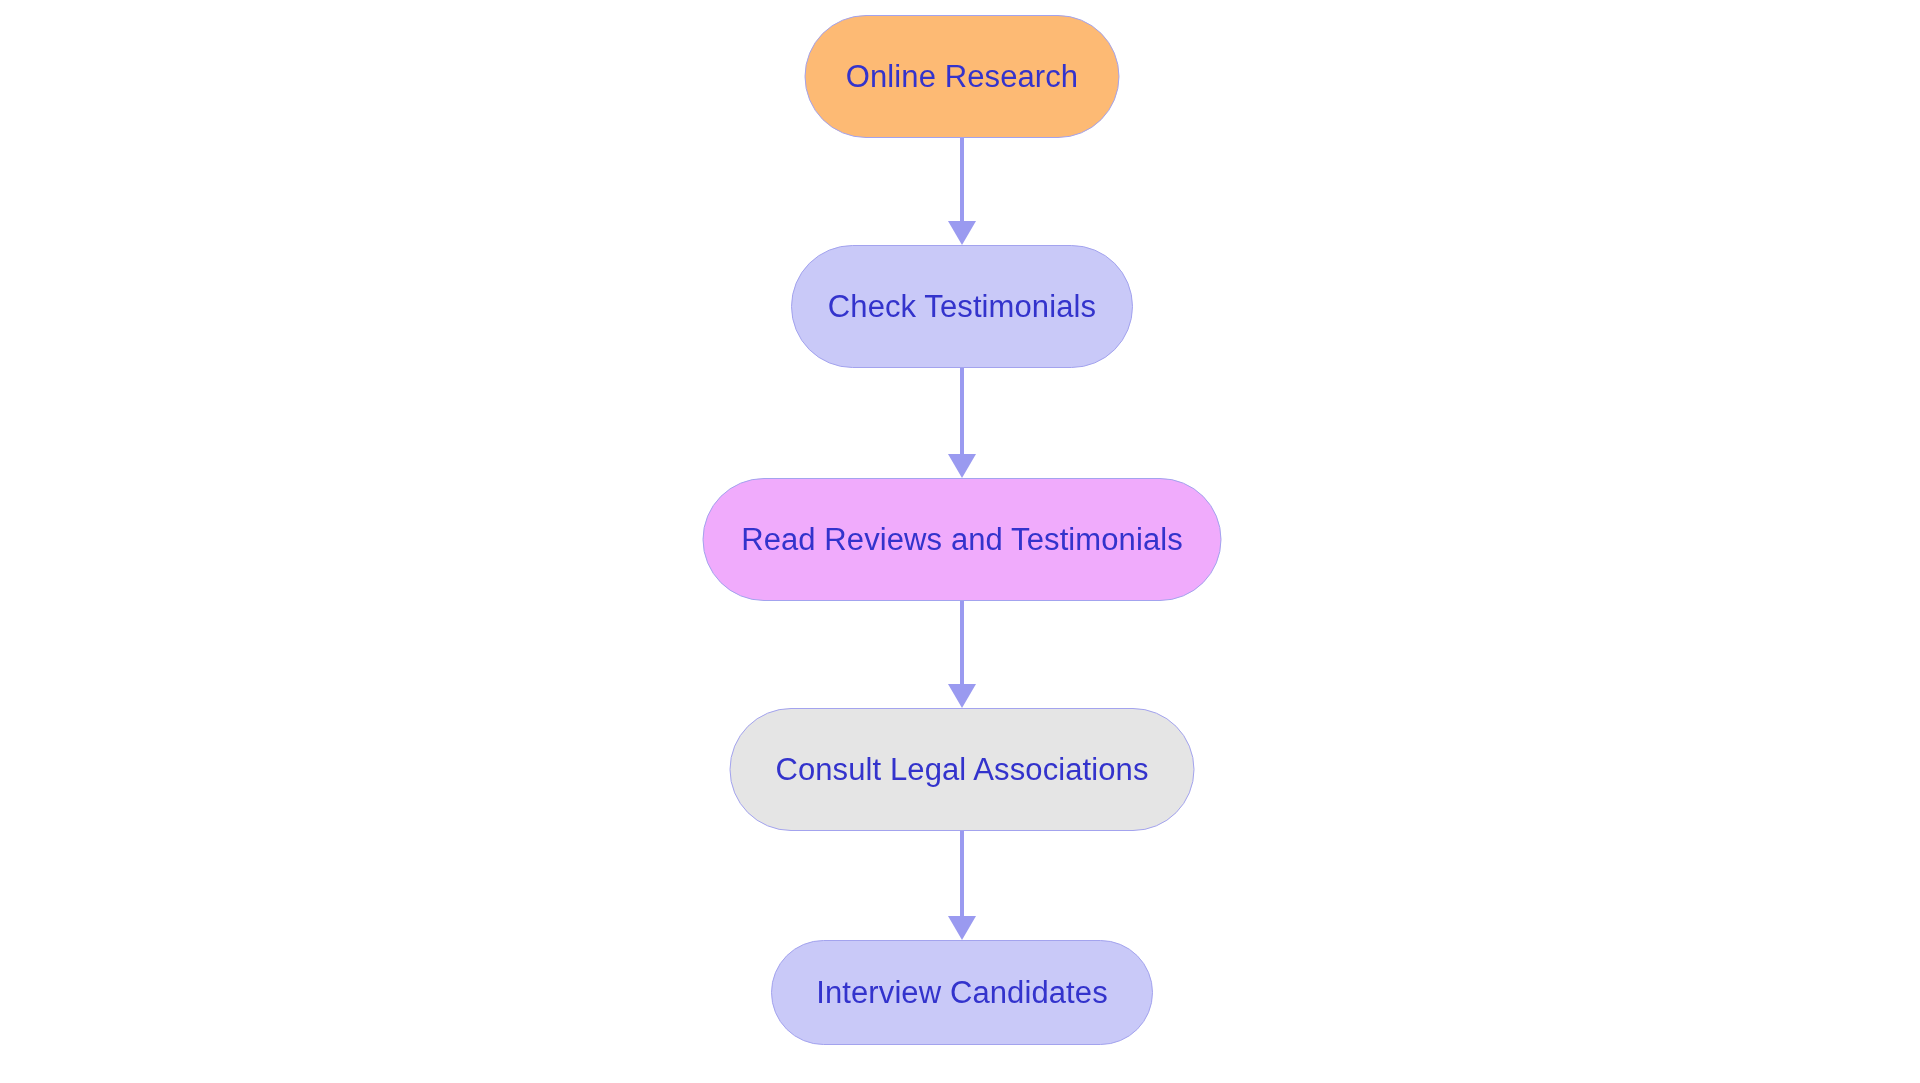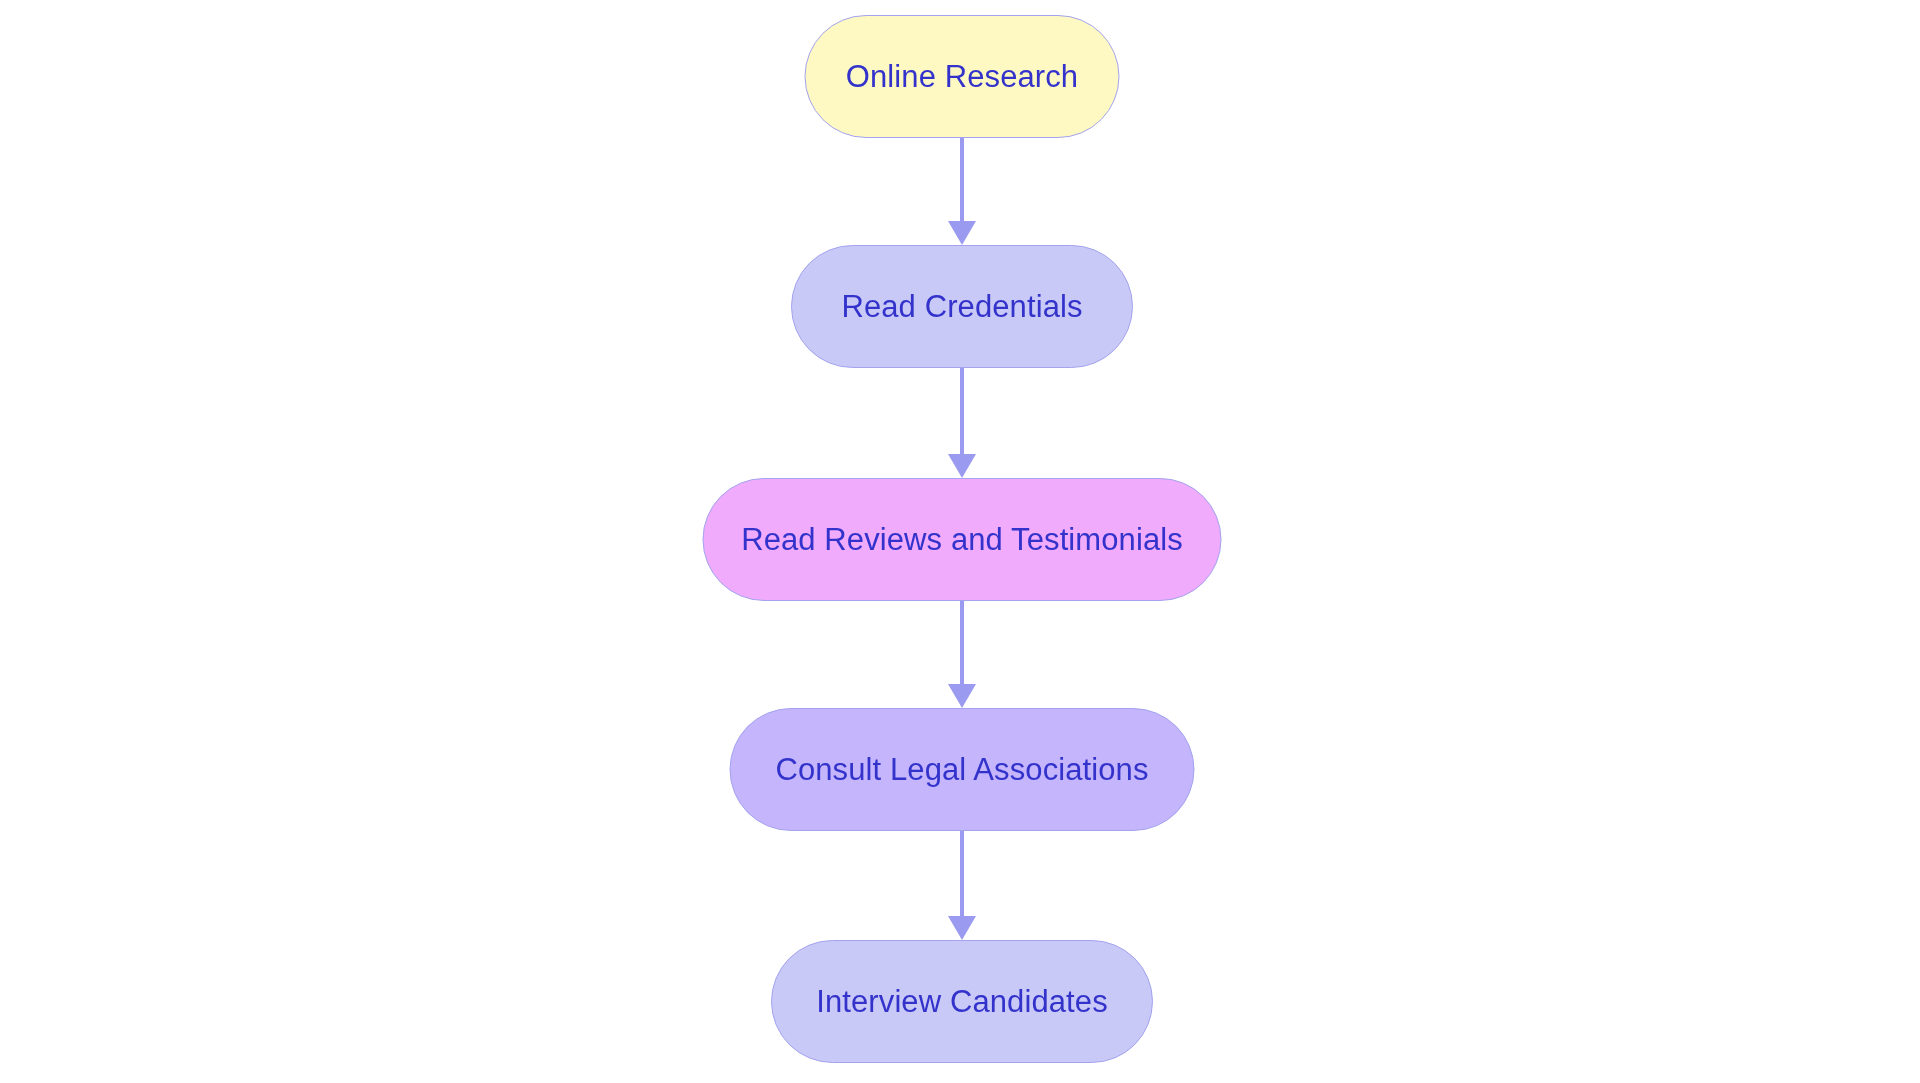--- a/index.html
+++ b/index.html
@@ -84,28 +84,28 @@
       <div class="connector-head" style="border-top-color: rgb(154, 154, 240);"></div>
     </div>
     <div class="connector" style="left: 962px; top: 601px; width: 32px; height: 107px;">
       <div class="connector-line" style="height: 83px; background: rgb(154, 154, 240);"></div>
       <div class="connector-head" style="border-top-color: rgb(154, 154, 240);"></div>
     </div>
     <div class="connector" style="left: 962px; top: 831px; width: 32px; height: 109px;">
       <div class="connector-line" style="height: 85px; background: rgb(154, 154, 240);"></div>
       <div class="connector-head" style="border-top-color: rgb(154, 154, 240);"></div>
     </div>
-    <div class="node" style="left: 962px; top: 15px; width: 315px; height: 123px; background: #fef9c3; border-color: rgb(163, 163, 238); justify-content: center;">
+    <div class="node" style="left: 962px; top: 15px; width: 315px; height: 123px; background: #fdba74; border-color: rgb(163, 163, 238); justify-content: center;">
       <span class="node-label" style="color: rgb(51, 51, 204);">Online Research</span>
     </div>
     <div class="node" style="left: 962px; top: 245px; width: 342px; height: 123px; background: rgb(201, 201, 248); border-color: rgb(163, 163, 238);">
-      <span class="node-label" style="color: rgb(51, 51, 204);">Read Credentials</span>
+      <span class="node-label" style="color: rgb(51, 51, 204);">Check Testimonials</span>
     </div>
     <div class="node" style="left: 962px; top: 478px; width: 519px; height: 123px; background: #f0abfc; border-color: rgb(163, 163, 238);">
       <span class="node-label" style="color: rgb(51, 51, 204);">Read Reviews and Testimonials</span>
     </div>
-    <div class="node" style="left: 962px; top: 708px; width: 465px; height: 123px; background: #c4b5fd; border-color: rgb(163, 163, 238);">
+    <div class="node" style="left: 962px; top: 708px; width: 465px; height: 123px; background: #e5e5e5; border-color: rgb(163, 163, 238);">
       <span class="node-label" style="color: rgb(51, 51, 204);">Consult Legal Associations</span>
     </div>
-    <div class="node" style="left: 962px; top: 940px; width: 382px; height: 123px; background: rgb(201, 201, 248); border-color: rgb(163, 163, 238);">
+    <div class="node" style="left: 962px; top: 940px; width: 382px; height: 105px; background: rgb(201, 201, 248); border-color: rgb(163, 163, 238);">
       <span class="node-label" style="color: rgb(51, 51, 204);">Interview Candidates</span>
     </div>
   </div>
 
 </body></html>

